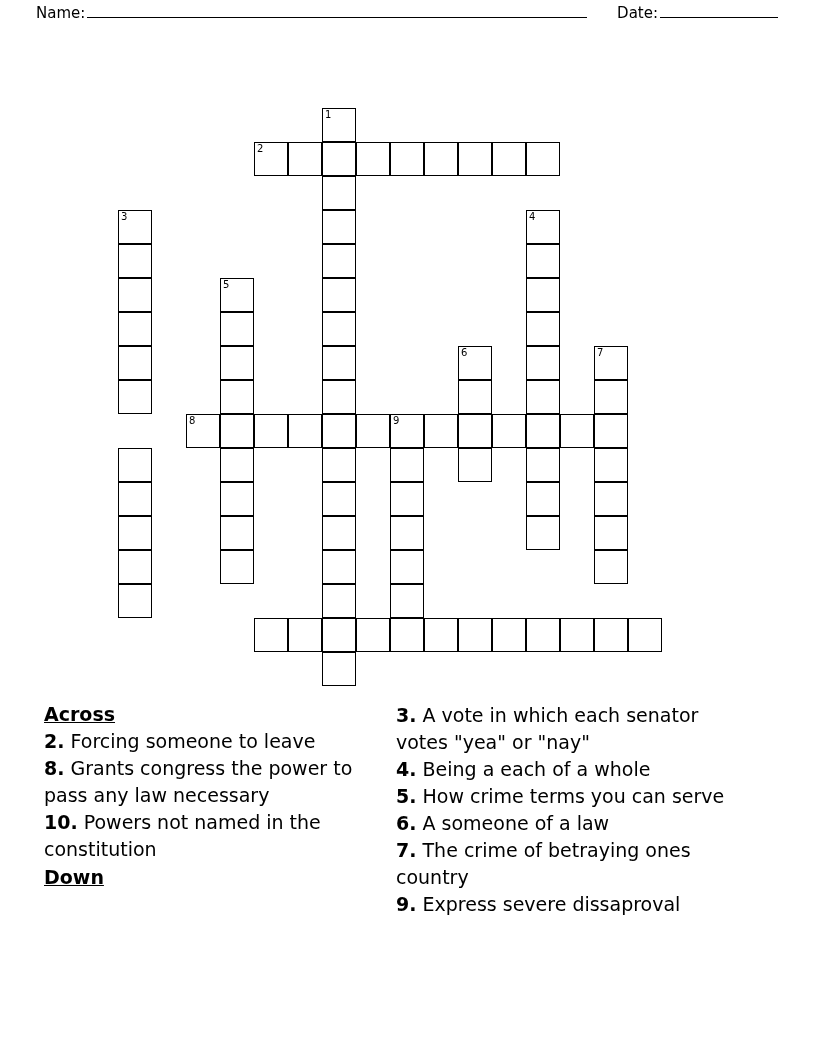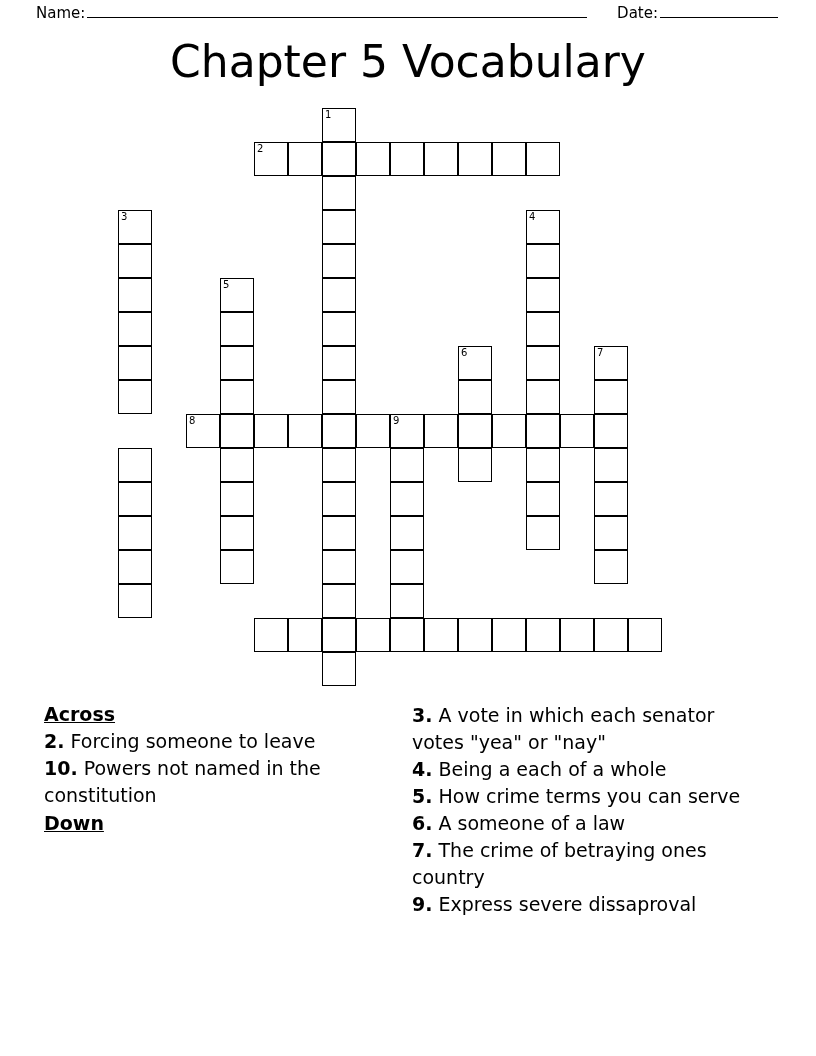--- a/index.html
+++ b/index.html
@@ -84,21 +84,21 @@
   }
 
   
   .clues {
     position: absolute;
     top: 700px;
     left: 44px;
     width: 732px;
     height: 300px;
     display: flex;
-    gap: 16px;
+    gap: 0;
   }
   .clue-col {
     width: 352px;
     font-size: 19px;
     line-height: 27px;
   }
   .clue-col.right { padding-top: 2px; }
   .clue-head {
     font-weight: bold;
     text-decoration: underline;
@@ -119,21 +119,20 @@
 
 <div class="page">
 
   <div class="header-line">
     <span class="lbl">Name:</span>
     <span class="rule rule-name"></span>
     <span class="lbl date-lbl">Date:</span>
     <span class="rule rule-date"></span>
   </div>
 
-  <div class="title">Chapter 5 Vocabulary</div>
 
   <div class="grid" id="crossword-grid">
       <div class="cell" style="left: 322px; top: 0px;">
         <span class="num">1</span>
       </div>
       <div class="cell" style="left: 254px; top: 34px;">
         <span class="num">2</span>
       </div>
       <div class="cell" style="left: 288px; top: 34px;"></div>
       <div class="cell" style="left: 322px; top: 34px;"></div>
@@ -243,20 +242,24 @@
     </div>
 
   <div class="clues">
     <div class="clue-col left">
       <div class="clue-head">Across</div>
       <p class="clue">
         <span class="cnum">2.</span>
         <span>Forcing someone to leave</span>
       </p>
       <p class="clue">
+        <span class="cnum">8.</span>
+        <span>Grants congress the power to pass any law necessary</span>
+      </p>
+      <p class="clue">
         <span class="cnum">10.</span>
         <span>Powers not named in the constitution</span>
       </p>
       <div class="clue-head">Down</div>
     </div>
     <div class="clue-col right">
       <p class="clue">
         <span class="cnum">3.</span>
         <span>A vote in which each senator votes "yea" or "nay"</span>
       </p>

